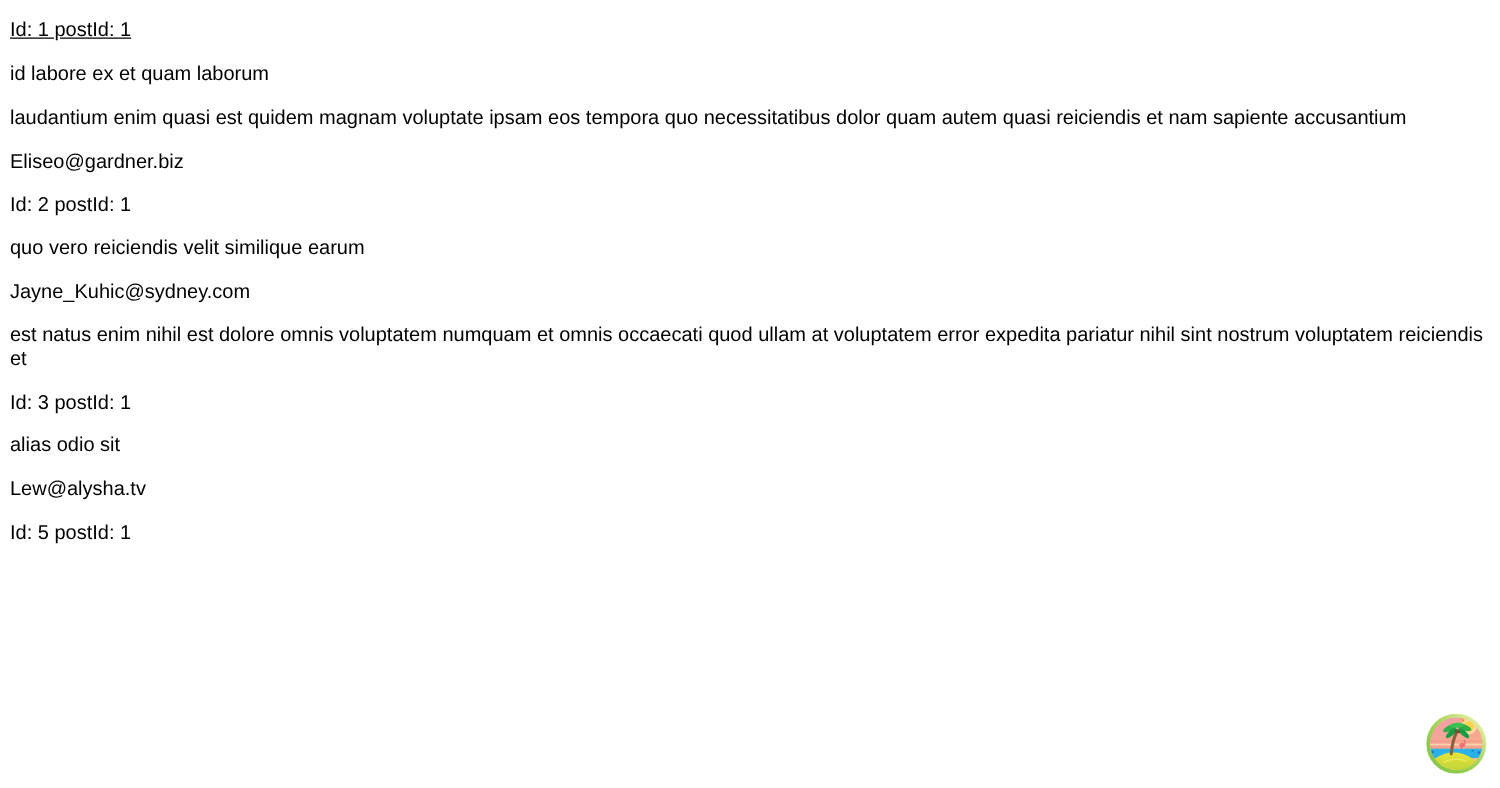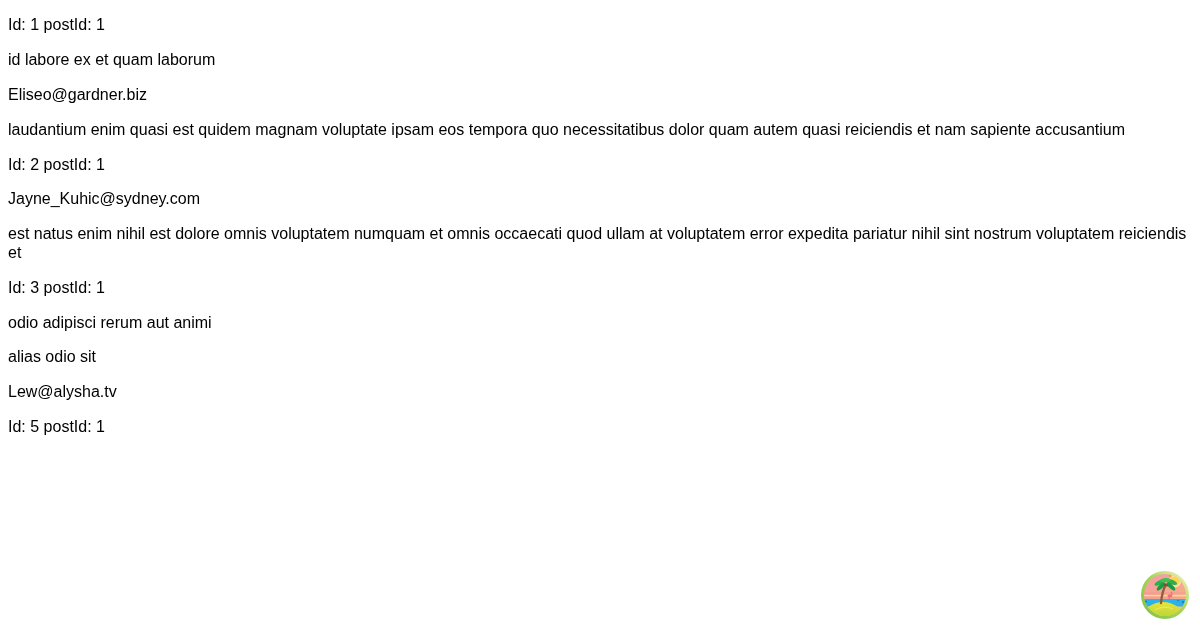--- a/index.html
+++ b/index.html
@@ -21,45 +21,46 @@
     padding: 0 2px 0 8px;
     font-size: 16px;
     line-height: 1.15;
     color: #000000;
   }
   .page p {
     margin: 16.5px 0;
   }
   .page p:first-child {
     margin-top: 16px;
+    text-decoration: underline;
   }
   .badge {
     position: absolute;
     right: 11px;
     bottom: 11px;
     width: 48px;
     height: 48px;
   }
   .badge svg { display: block; }
 </style>
 </head>
 <body>
 
 <div class="page">
   <p>Id: 1 postId: 1</p>
   <p>id labore ex et quam laborum</p>
+  <p>laudantium enim quasi est quidem magnam voluptate ipsam eos tempora quo necessitatibus dolor quam autem quasi reiciendis et nam sapiente accusantium</p>
   <p>Eliseo@gardner.biz</p>
-  <p>laudantium enim quasi est quidem magnam voluptate ipsam eos tempora quo necessitatibus dolor quam autem quasi reiciendis et nam sapiente accusantium</p>
 
   <p>Id: 2 postId: 1</p>
+  <p>quo vero reiciendis velit similique earum</p>
   <p>Jayne_Kuhic@sydney.com</p>
   <p>est natus enim nihil est dolore omnis voluptatem numquam et omnis occaecati quod ullam at voluptatem error expedita pariatur nihil sint nostrum voluptatem reiciendis et</p>
 
   <p>Id: 3 postId: 1</p>
-  <p>odio adipisci rerum aut animi</p>
 
   <p>alias odio sit</p>
   <p>Lew@alysha.tv</p>
 
   <p>Id: 5 postId: 1</p>
 </div>
 
 <div class="badge">
   <svg width="48" height="48" viewBox="0 0 48 48" xmlns="http://www.w3.org/2000/svg">
     <defs>

